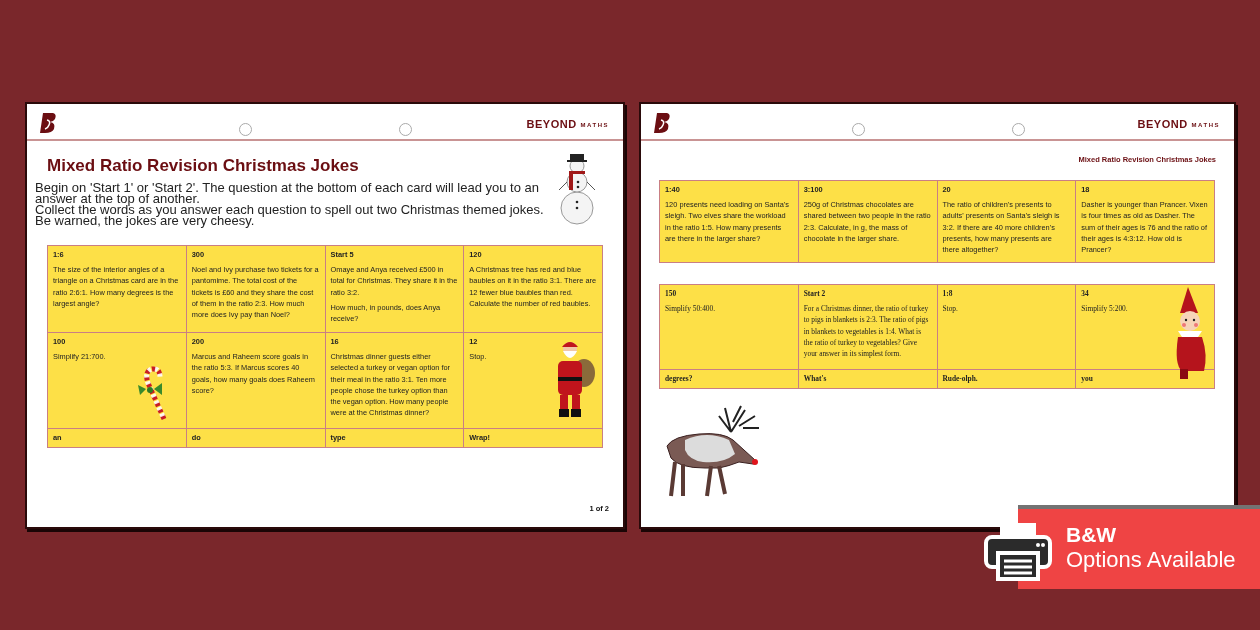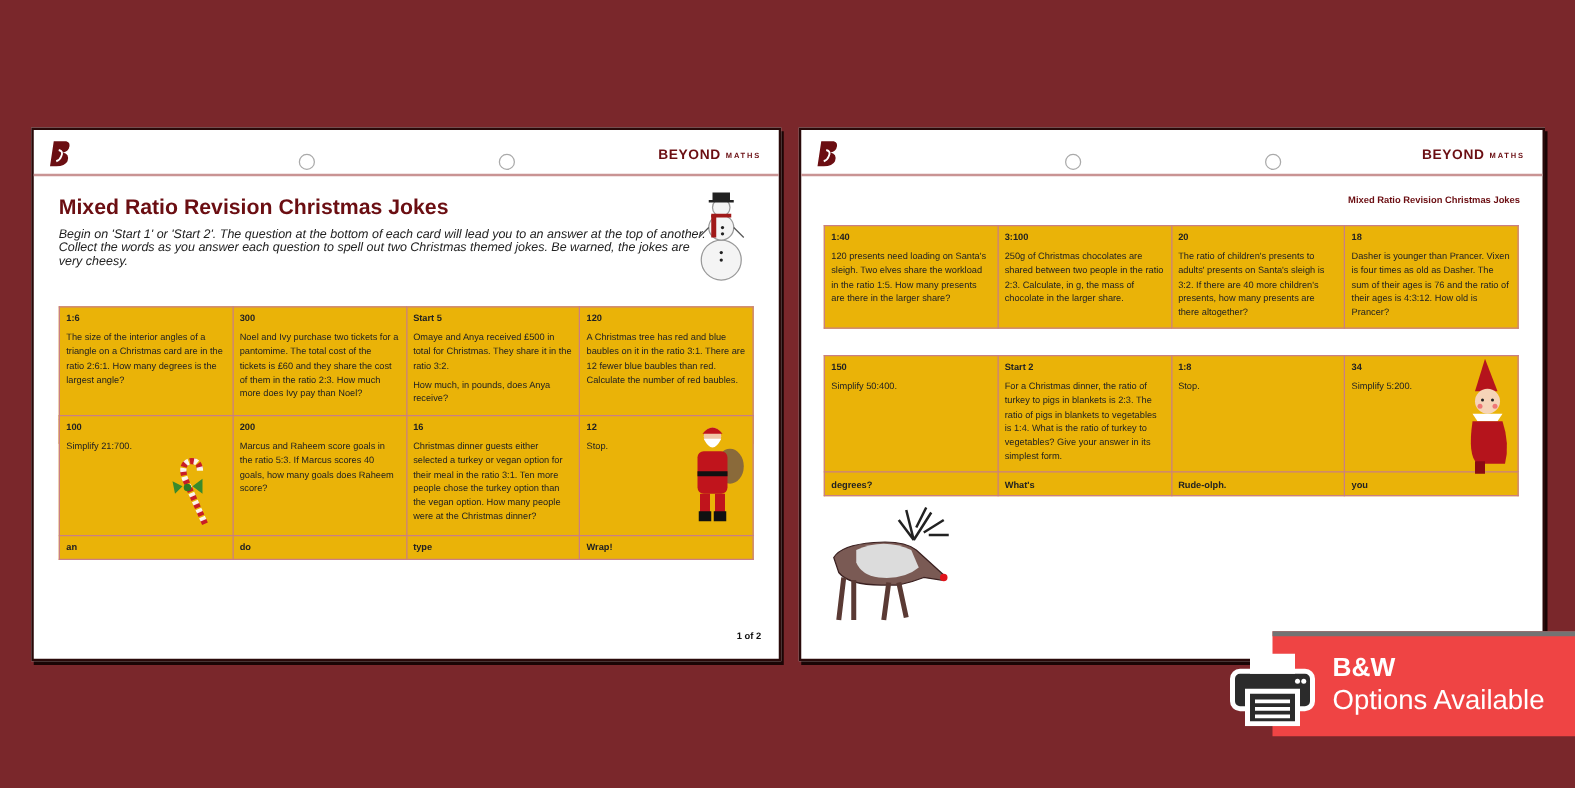--- a/index.html
+++ b/index.html
@@ -14,40 +14,40 @@
   #page1 { left:25px; top:102px; width:596px; height:423px; }
   #page2 { left:639px; top:102px; width:593px; height:423px; }
 
   .logo { position:absolute; left:12px; top:8px; width:18px; height:22px; }
   .brand { position:absolute; right:14px; top:14px; color:#6b0e12; font-weight:bold; font-size:11px; letter-spacing:0.5px; }
   .brand small { font-size:6px; letter-spacing:1.5px; margin-left:4px; vertical-align:1px; }
   .hole { position:absolute; top:19px; width:11px; height:11px; border:1px solid #aaa; border-radius:50%; background:#fff; }
   .rule { position:absolute; left:0; right:0; top:35px; height:2px; background:#c99494; }
 
   .title { position:absolute; left:20px; top:52px; font-size:17px; font-weight:bold; color:#6b0e12; }
-  .intro { position:absolute; left:20px; top:78px; font-size:10px; line-height:11px; color:#222; width:520px;font-style:italic; }
+  .intro { position:absolute; left:8px; top:78px; font-size:13px; line-height:11px; color:#222; width:520px; }
   .subtitle { position:absolute; right:18px; top:51px; font-size:7.5px; font-weight:bold; color:#6b0e12; }
 
   table.cards {
-    position:absolute; border-collapse:collapse; table-layout:fixed; background:#eab308;
+    position:absolute; border-collapse:collapse; table-layout:fixed; background:#fde047;
   }
   table.cards td {
     border:1px solid #c97f84; vertical-align:top; padding:3px 5px; font-size:7.4px; line-height:11.2px; color:#222;
   }
   td.q .ans { font-weight:bold; display:block; margin-bottom:4px; }
   td.q p { margin:0 0 4px 0; }
   td.w { font-weight:bold; color:#7a0a12; height:12px; vertical-align:middle !important; }
 
   #t1 { left:20px; top:110px; width:556px;margin-top:31px; }
   #t1 td.q { height:83px; }
   #t2 { left:20px; top:228px; width:556px; }
   #t2 td.q { height:89px; }
   #t3 { left:18px; top:76px; width:556px; }
   #t3 td.q { height:71px; }
-  #t4 { left:18px; top:180px; width:556px; }
+  #t4 { left:18px; top:180px; width:556px;font-family:Liberation Serif, serif; }
   #t4 td.q { height:78px; }
 
   .pgnum { position:absolute; right:14px; bottom:14px; font-size:7.5px; font-weight:bold; color:#111; }
 
   .clip { position:absolute; }
   .bw {
     position:absolute; left:1018px; top:505px; width:242px; height:80px;
     background:#ef4444; border-top:4px solid #737373;
   }
   .bw .printer { position:absolute; left:-36px; top:10px; width:72px; height:62px; }

